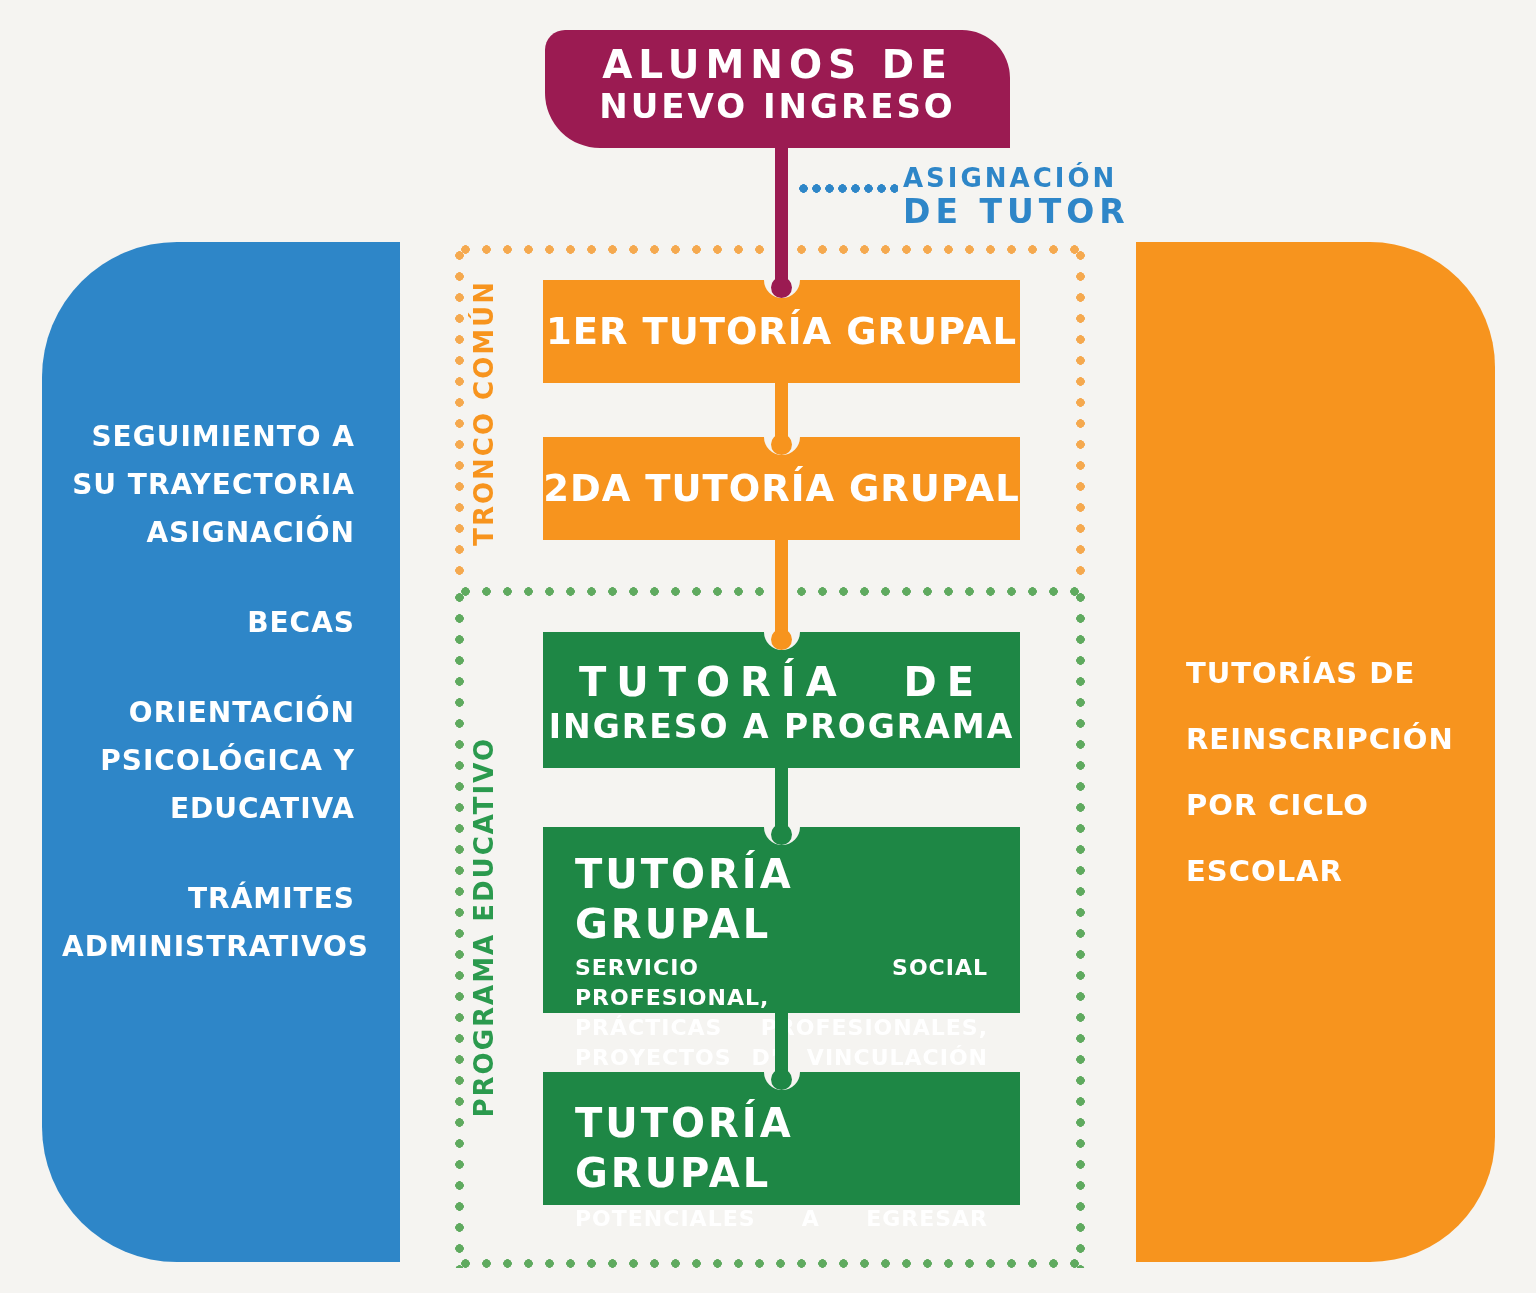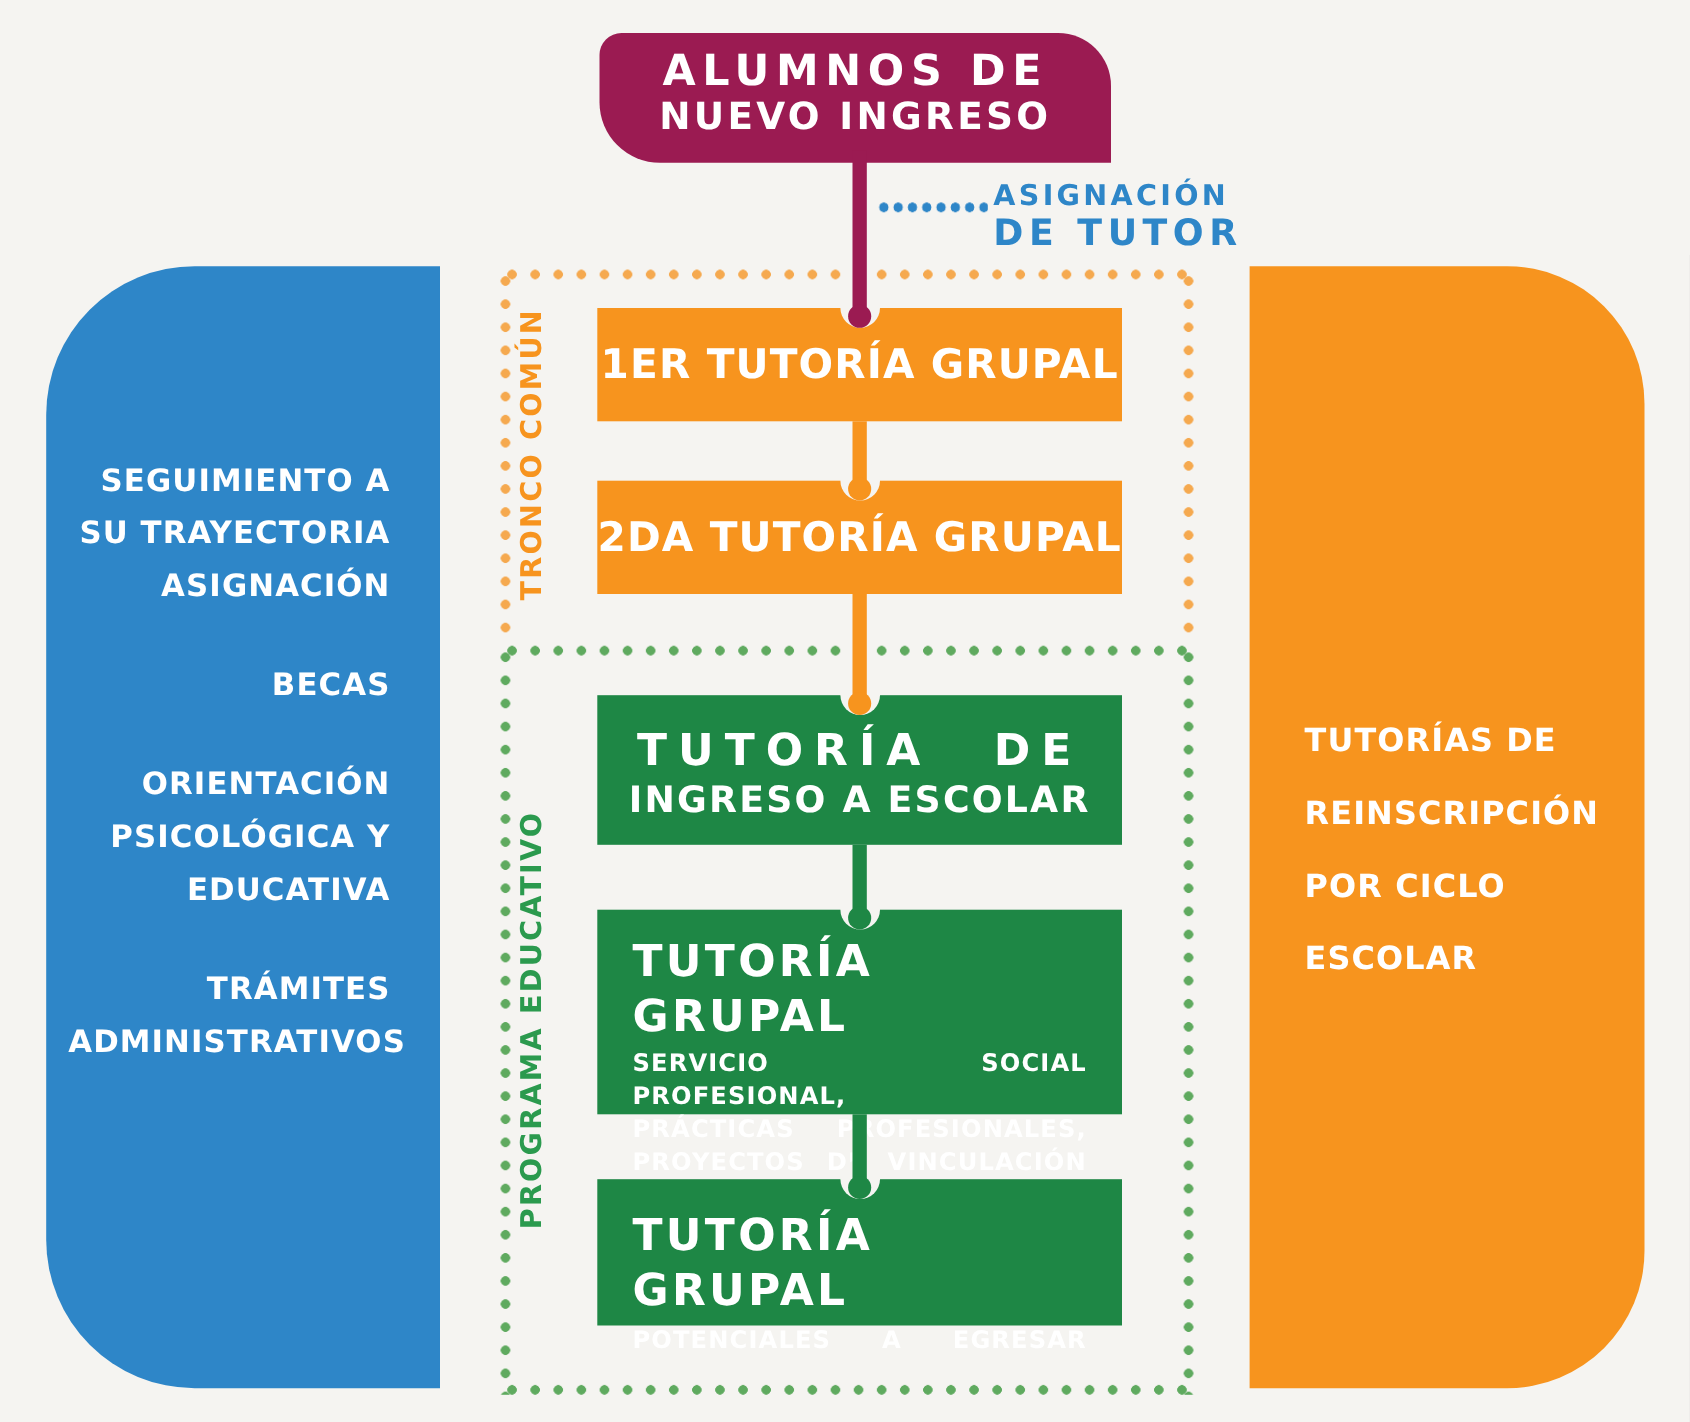--- a/index.html
+++ b/index.html
@@ -169,21 +169,21 @@
   <div class="dot-h dots-green" style="left:455px; top:1259px; width:630px;"></div>
   <div class="dot-v dots-green" style="left:455px; top:587px; height:681px;"></div>
   <div class="dot-v dots-green" style="left:1076px; top:587px; height:681px;"></div>
   <div class="vwrap" id="prog-label">
     <span class="vtext">PROGRAMA EDUCATIVO</span>
   </div>
 
   <div class="cbox gbox" id="gbox1">
     <div class="notch"></div>
     <div class="g1-title">TUTORÍA DE</div>
-    <div class="g1-sub">INGRESO A ESCOLAR</div>
+    <div class="g1-sub">INGRESO A PROGRAMA</div>
   </div>
 
   <div class="cbox gbox" id="gbox2">
     <div class="notch"></div>
     <div class="g-title">TUTORÍA GRUPAL</div>
     <div class="g-sub-line">SERVICIO SOCIAL PROFESIONAL,</div>
     <div class="g-sub-line">PRÁCTICAS PROFESIONALES,</div>
     <div class="g-sub-line">PROYECTOS DE VINCULACIÓN</div>
   </div>
 

